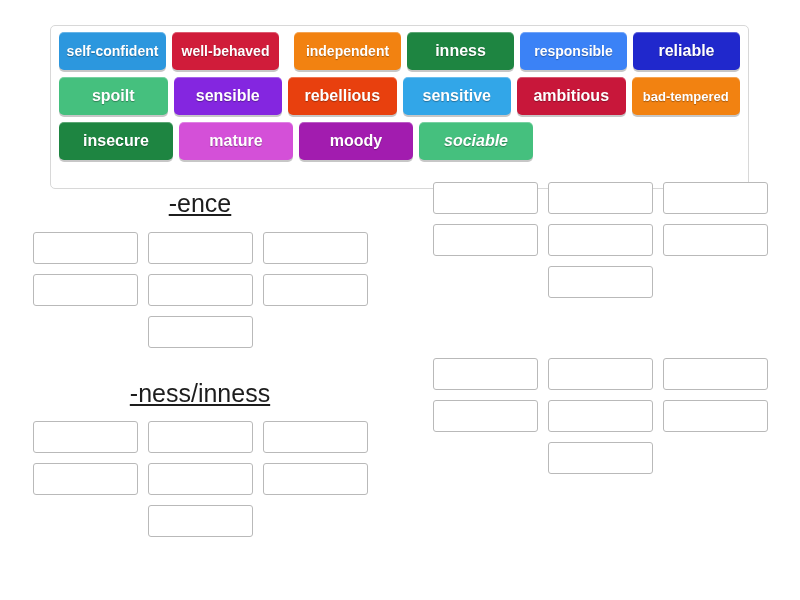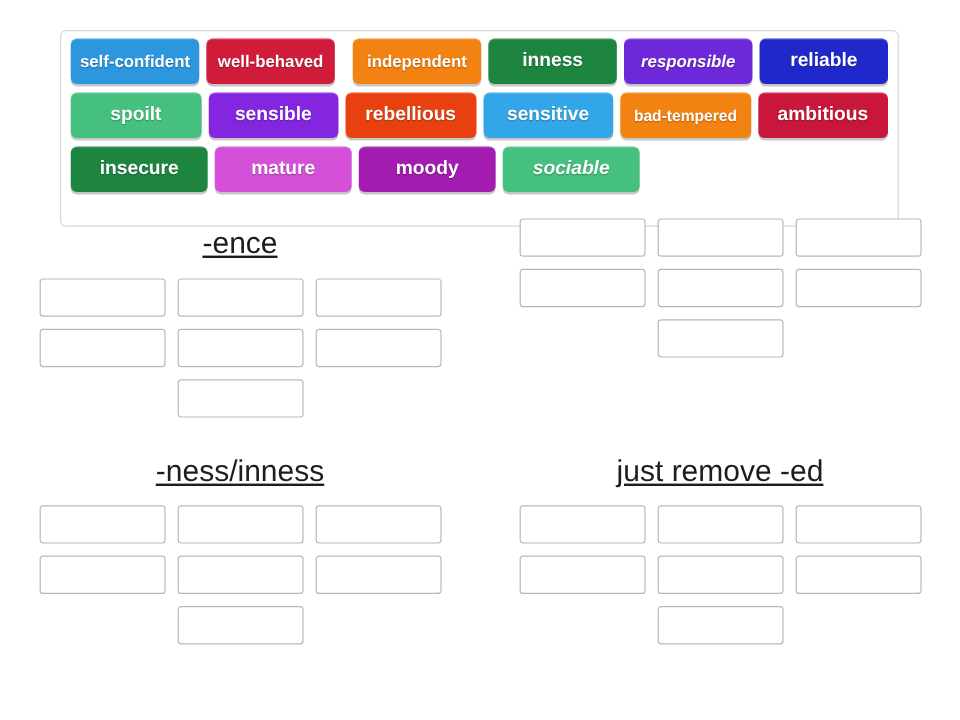--- a/index.html
+++ b/index.html
@@ -115,30 +115,30 @@
 <body>
 
 <div id="app">
 
   <div class="word-bank">
       <div class="bank-row">
         <div class="tile w-wide" style="background: rgb(44, 151, 222);">self-confident</div>
         <div class="tile w-wide" style="background: rgb(208, 28, 58);">well-behaved</div>
         <div class="tile w-wide" style="background: rgb(242, 130, 17); margin-left: 12px;">independent</div>
         <div class="tile w-std" style="background: rgb(30, 133, 65);">inness</div>
-        <div class="tile w-wide" style="background: #6d28d9; font-style: italic;">responsible</div>
+        <div class="tile w-wide" style="background: #3b82f6;">responsible</div>
         <div class="tile w-std" style="background: rgb(32, 40, 204);">reliable</div>
       </div>
       <div class="bank-row">
         <div class="tile w-std" style="background: rgb(69, 192, 126);">spoilt</div>
         <div class="tile w-std" style="background: rgb(132, 38, 224);">sensible</div>
         <div class="tile w-std" style="background: rgb(232, 64, 14);">rebellious</div>
         <div class="tile w-std" style="background: rgb(50, 166, 232);">sensitive</div>
+        <div class="tile w-std" style="background: rgb(200, 23, 58);">ambitious</div>
         <div class="tile w-small" style="background: rgb(242, 130, 17);">bad-tempered</div>
-        <div class="tile w-std" style="background: rgb(200, 23, 58);">ambitious</div>
       </div>
       <div class="bank-row">
         <div class="tile w-std" style="background: rgb(30, 133, 65);">insecure</div>
         <div class="tile w-std" style="background: rgb(212, 80, 216);">mature</div>
         <div class="tile w-std" style="background: #a21caf;">moody</div>
         <div class="tile w-std" style="background: rgb(69, 192, 126); font-style: italic;">sociable</div>
       </div>
     </div>
 
   <div class="groups">
@@ -174,21 +174,20 @@
             <div class="slot"></div>
             <div class="slot"></div>
             <div class="slot"></div>
             <div class="slot"></div>
             <div class="slot"></div>
             <div class="slot"></div>
             <div class="slot"></div>
           </div>
         </div>
         <div class="group group-2">
-          <div class="group-title">just remove -ed</div>
           <div class="slot-grid">
             <div class="slot"></div>
             <div class="slot"></div>
             <div class="slot"></div>
             <div class="slot"></div>
             <div class="slot"></div>
             <div class="slot"></div>
             <div class="slot"></div>
           </div>
         </div>

